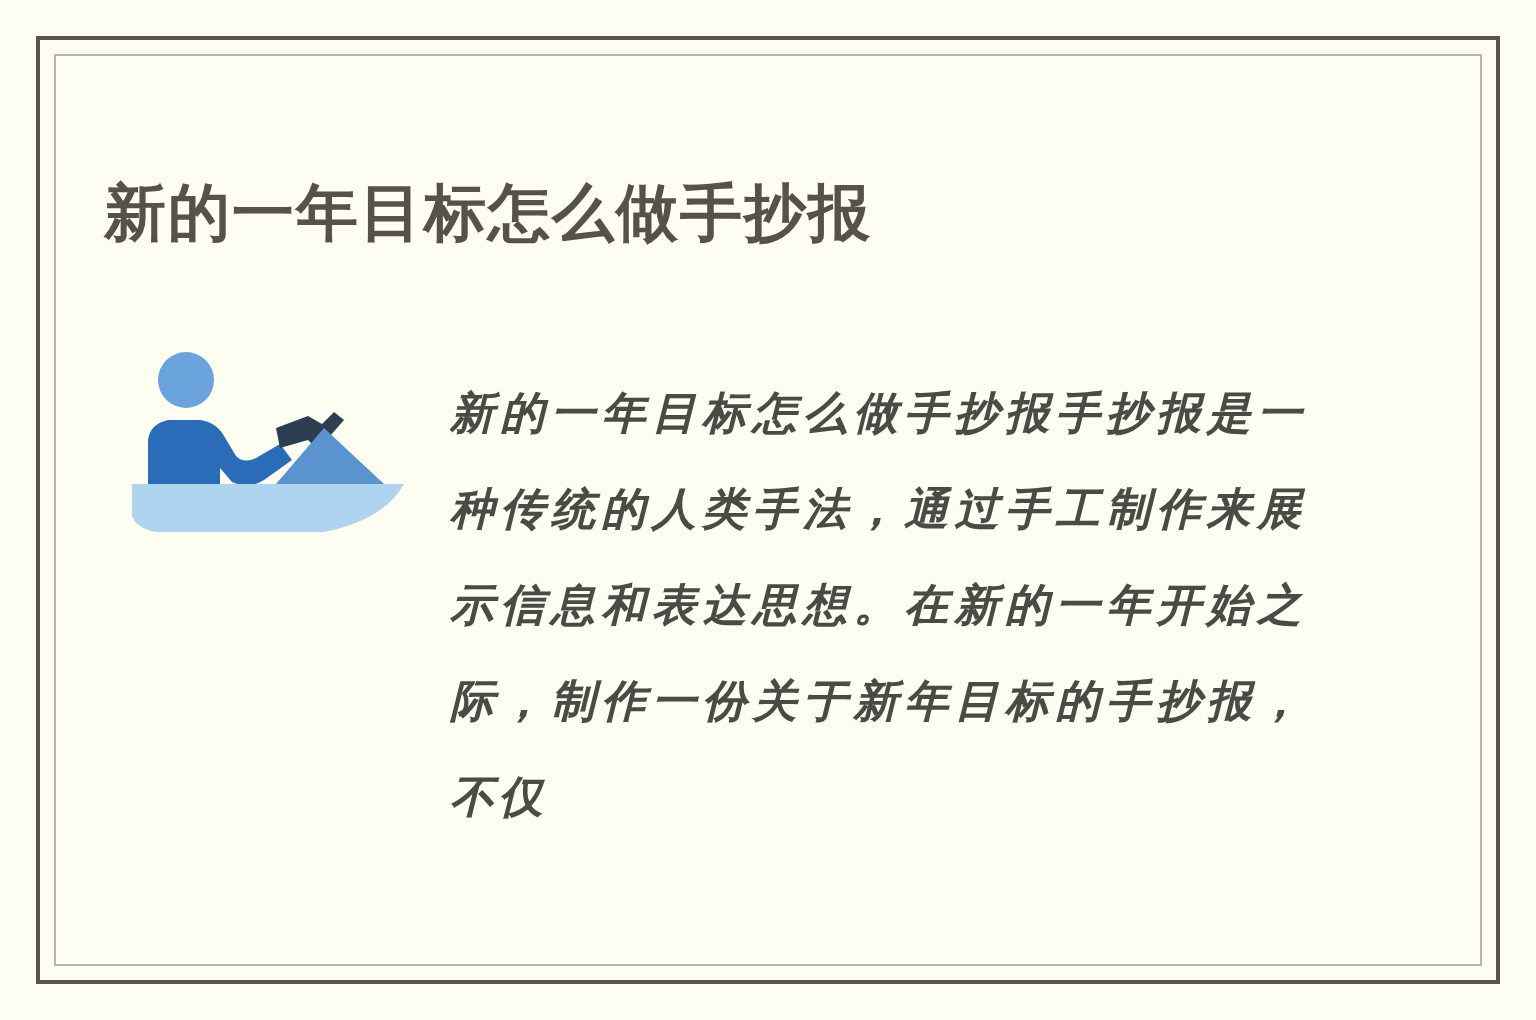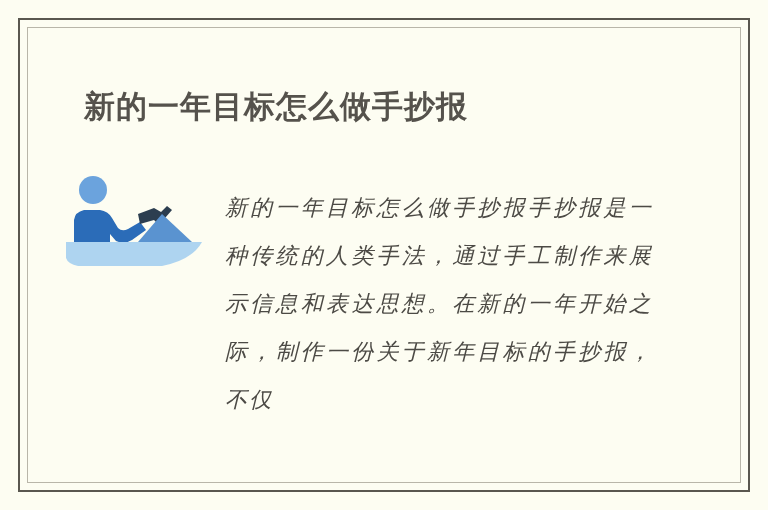--- a/index.html
+++ b/index.html
@@ -58,29 +58,29 @@
   .article-title {
     position: absolute;
     left: 25px;
     top: 39px;
     font-family: Liberation Sans, sans-serif;
     font-size: 31px;
     line-height: 40px;
     letter-spacing: 1px;
     color: #55524c;
     white-space: nowrap;
-    margin-left: 32px;
   }
 
   .article-body-wrap {
     position: absolute;
     left: 0;
     top: 130px;
     width: 714px;
     height: 280px;
+    font-weight: bold;
   }
 
   .illustration {
     position: absolute;
     left: 39px;
     top: 15px;
     width: 140px;
     height: 100px;
   }
 

